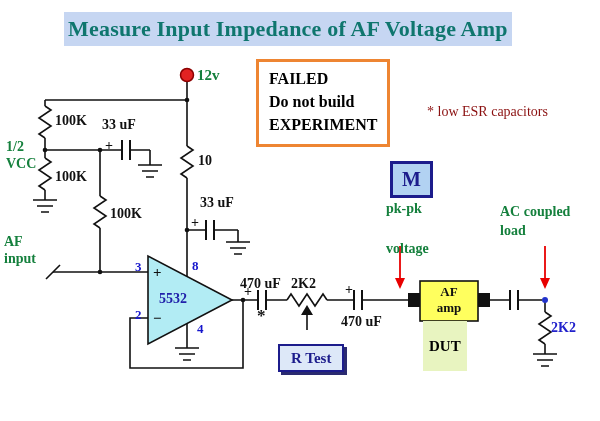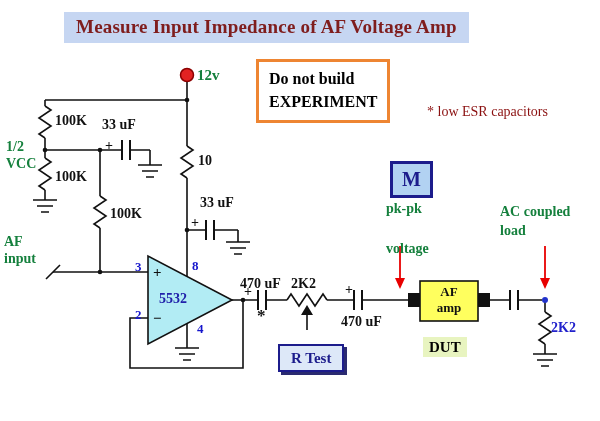--- a/index.html
+++ b/index.html
@@ -18,24 +18,24 @@
     font-weight:bold;
     font-size:14px;
     color:#111111;
     white-space:nowrap;
     line-height:1.2;
   }
   .red{color:#15803d;}
   .blue{color:#1515cc;}
   .title{
     left:64px;top:12px;
-    font-size:19px;
-    color:#7f1d1d;
+    font-size:22px;
+    color:#0f766e;
     background:#c6d6f2;
-    padding:4px 12px;
+    padding:4px 4px;
     letter-spacing:0.2px;
   }
   .warnbox{
     position:absolute;
     left:256px;top:59px;
     border:3px solid #ee8532;
     background:#ffffff;
     padding:5px 10px 7px 10px;
   }
   .warnbox .wline{
@@ -62,23 +62,23 @@
   .rtest{
     left:278px;top:344px;
     border:2px solid #1c1c8c;
     background:#dde8f8;
     color:#1c1c8c;
     padding:3px 11px;
     font-size:15px;
     box-shadow:3px 3px 0 #2a2a70;
   }
   .dutlbl{
-    left:423px;top:337px;
+    left:423px;top:321px;
     background:#e8f4c0;
-    padding:1px 6px;
+    padding:16px 6px;
     font-size:15px;
     color:#000000;
   }
   .center58{width:58px;text-align:center;font-size:13px;}
 </style>
 </head>
 <body>
 
 <div id="stage">
 
@@ -157,20 +157,21 @@
       <path d="M545,246 V279" stroke="#e80000" stroke-width="1.8" fill="none"></path>
       <polygon points="545,289 540,278 550,278" fill="#e80000"></polygon>
     </g>
   </svg>
 
   <div class="lbl title">Measure Input Impedance of AF Voltage Amp</div>
 
   <div class="lbl red" style="left:197px;top:66px;font-size:15px;">12v</div>
 
   <div class="warnbox">
+    <div class="wline">FAILED</div>
     <div class="wline">Do not build</div>
     <div class="wline">EXPERIMENT</div>
   </div>
 
   <div class="lbl esr">*  low ESR capacitors</div>
 
   <div class="lbl red" style="left:6px;top:139px;">
     <div>1/2</div>
     <div>VCC</div>
   </div>

